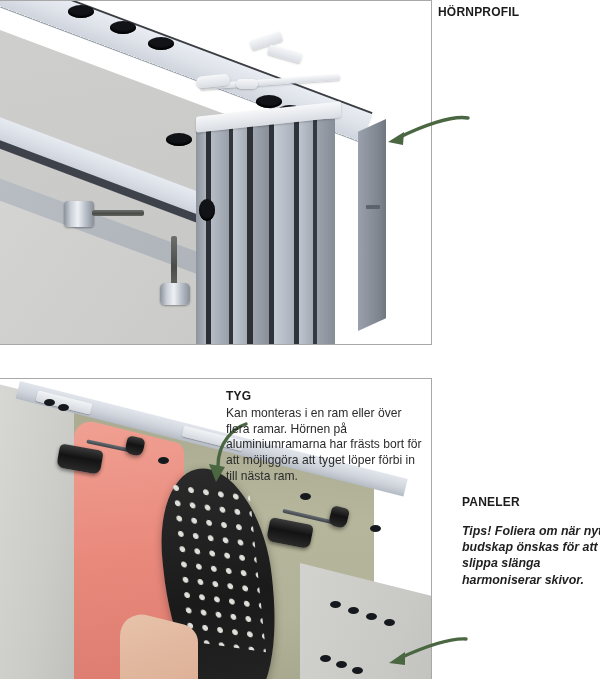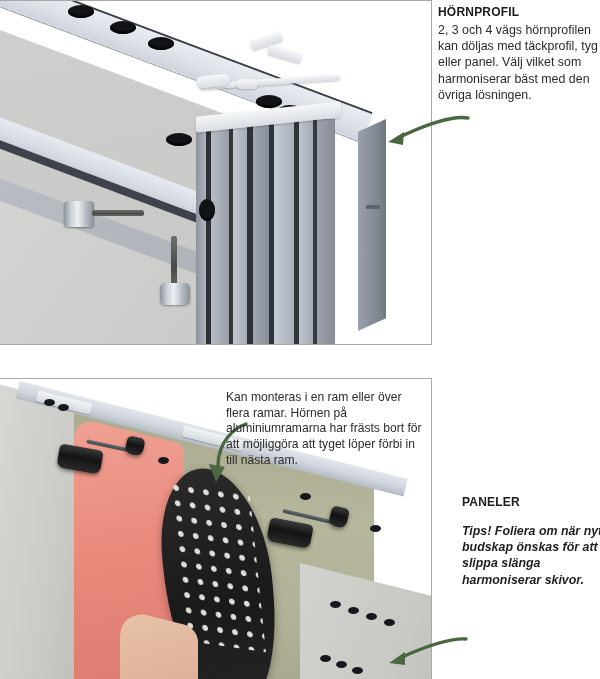--- a/index.html
+++ b/index.html
@@ -315,24 +315,24 @@
     <path d="M20 64 L13 46 L29 49 Z" fill="#4a6741"></path>
   </svg>
 
   <svg class="arrow" id="arrow-paneler" viewBox="0 0 86 46">
     <path d="M82 5 C66 4, 38 14, 16 24" fill="none" stroke="#4a6741" stroke-width="3.4" stroke-linecap="round"></path>
     <path d="M5 29 L21 18 L21 31 Z" fill="#4a6741"></path>
   </svg>
 
   <div class="txtblock" id="text-hornprofil">
     <h2>HÖRNPROFIL</h2>
-    <p>2, 3 och 4 vägs hörnprofilen kan döljas med täckprofil, tyg eller panel. Välj vilket som harmoniserar bäst med den övriga lösningen.</p>
   </div>
 
   <div class="txtblock" id="text-tyg">
+    <h2>TYG</h2>
     <p>Kan monteras i en ram eller över flera ramar. Hörnen på aluminiumramarna har frästs bort för att möjliggöra att tyget löper förbi in till nästa ram.</p>
   </div>
 
   <div class="txtblock" id="text-paneler">
     <h2>PANELER</h2>
     <p class="tip">Tips! Foliera om när nytt budskap önskas för att slippa slänga harmoniserar skivor.</p>
   </div>
 
 </div>
 

